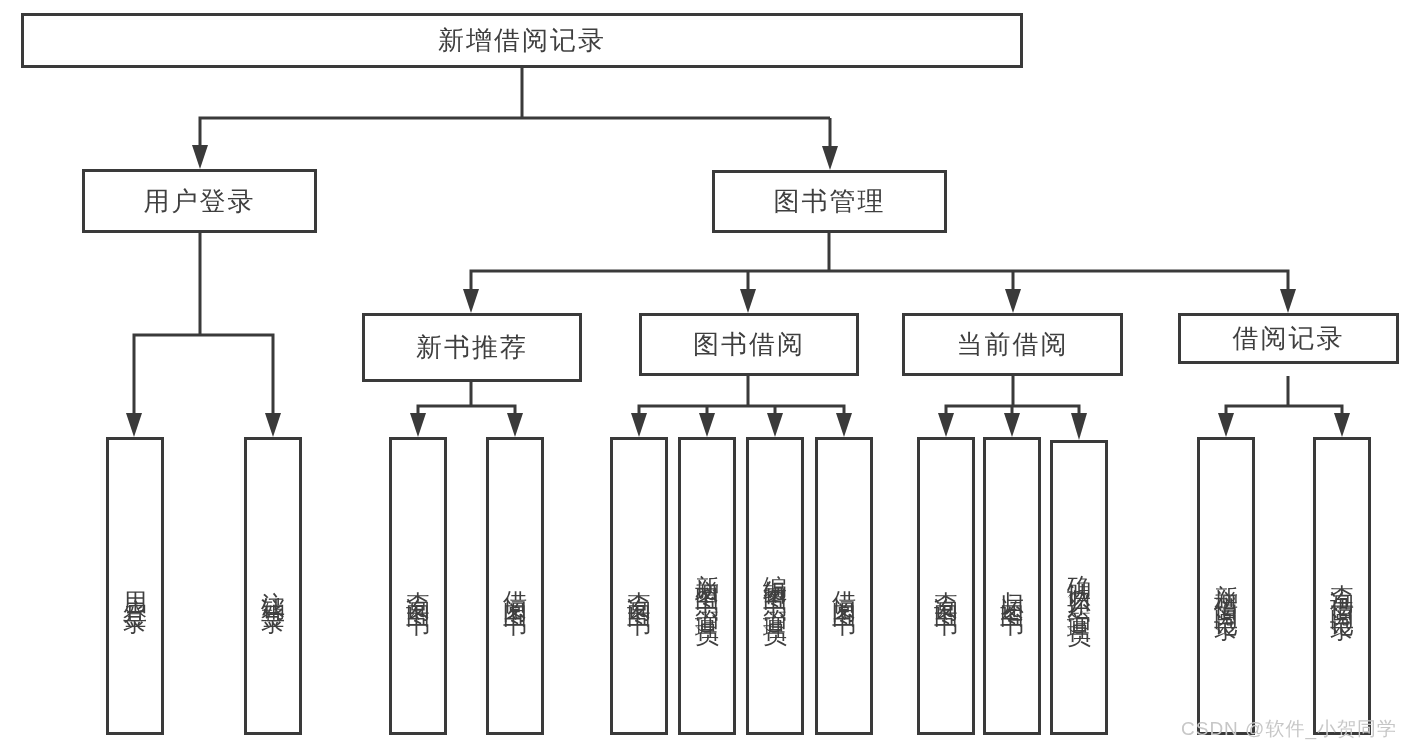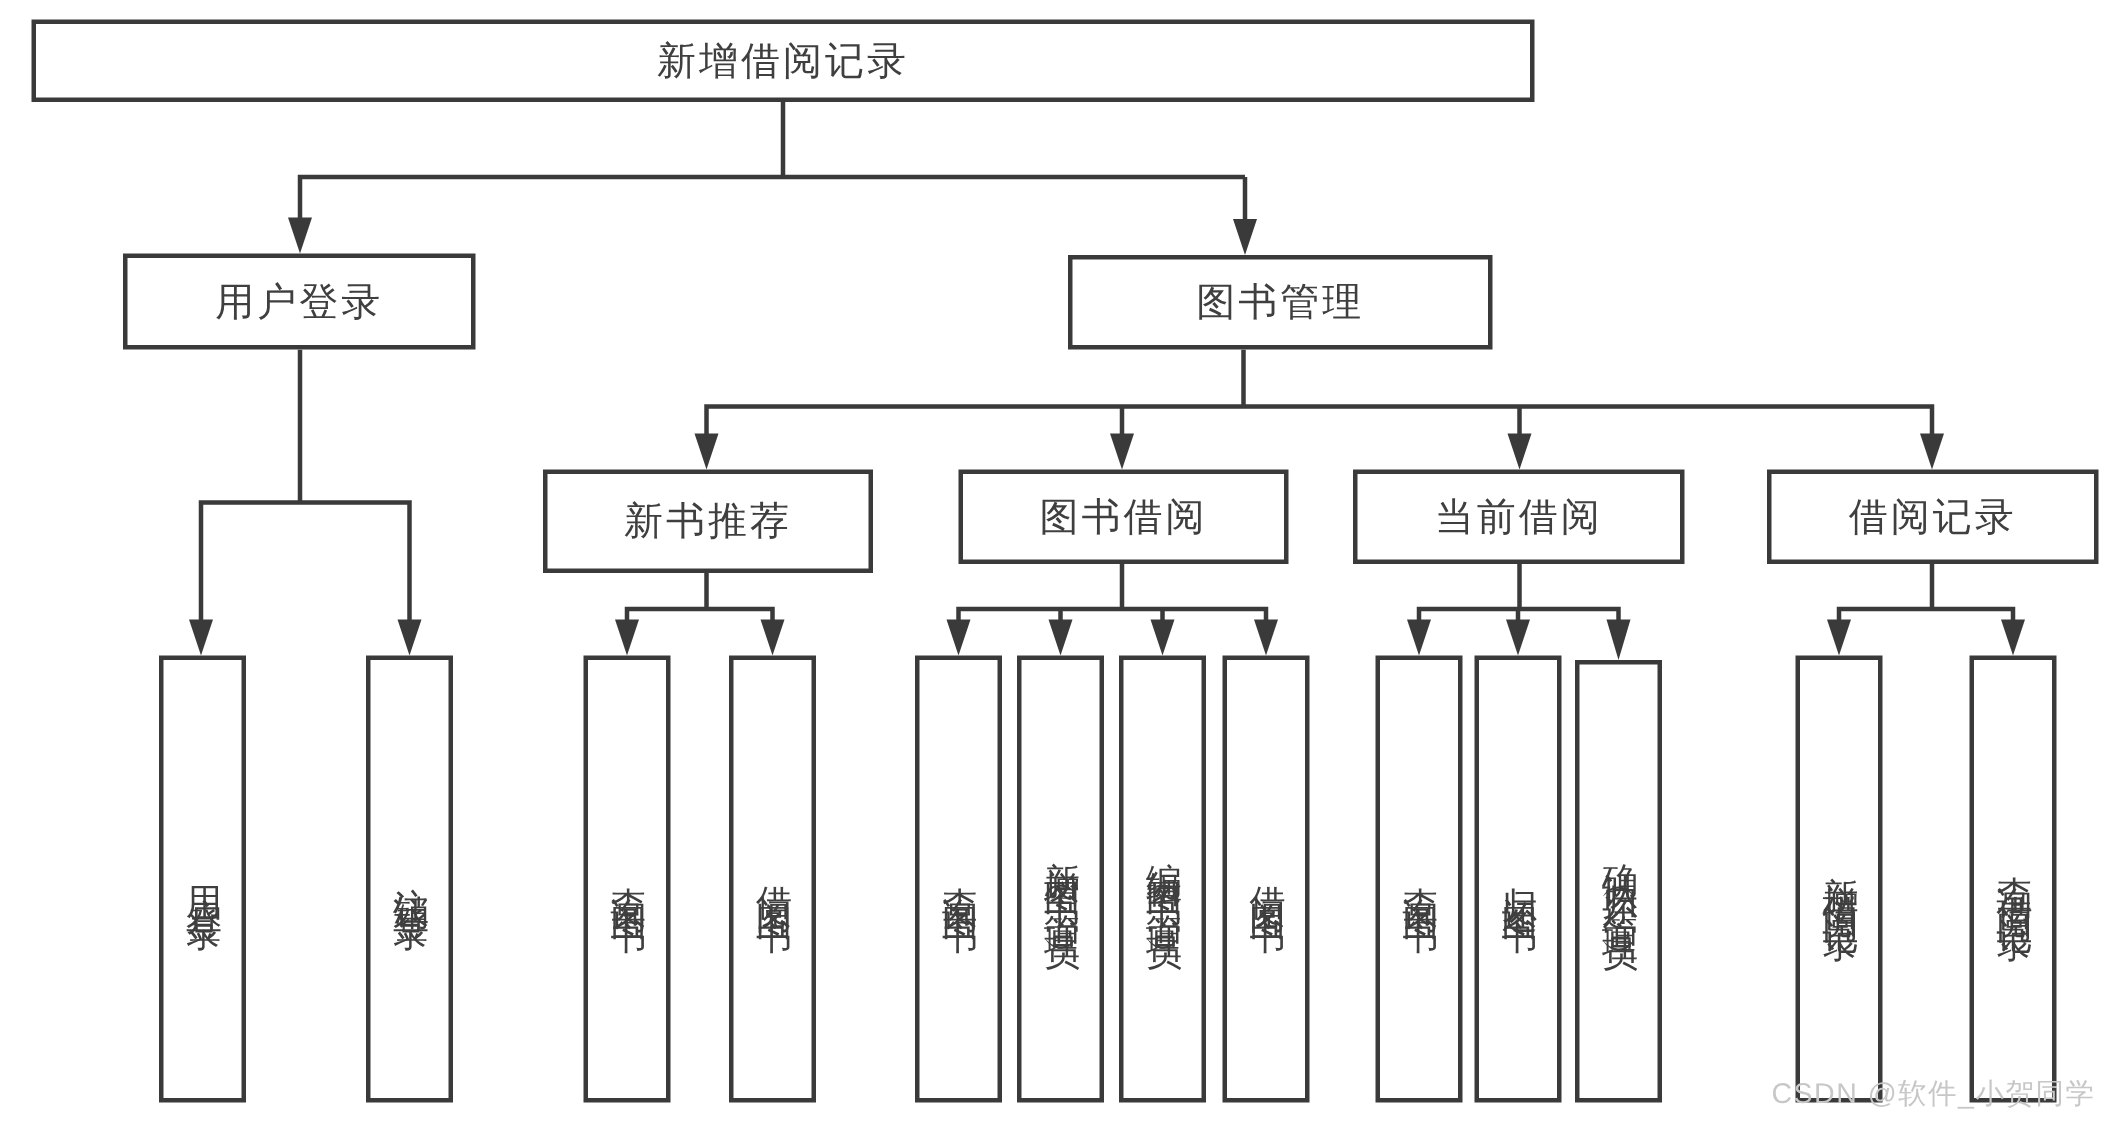--- a/index.html
+++ b/index.html
@@ -87,34 +87,34 @@
     </g>
   </svg>
 
   <div class="box" style="left:21px;top:13px;width:1002px;height:55px;">
     <span class="hlabel">新增借阅记录</span>
   </div>
 
   <div class="box" style="left:82px;top:169px;width:235px;height:64px;">
     <span class="hlabel">用户登录</span>
   </div>
-  <div class="box" style="left:712px;top:170px;width:283px;height:63px;">
+  <div class="box" style="left:712px;top:170px;width:235px;height:63px;">
     <span class="hlabel">图书管理</span>
   </div>
 
   <div class="box" style="left:362px;top:313px;width:220px;height:69px;">
     <span class="hlabel">新书推荐</span>
   </div>
   <div class="box" style="left:902px;top:313px;width:221px;height:63px;">
     <span class="hlabel">当前借阅</span>
   </div>
   <div class="box" style="left:639px;top:313px;width:220px;height:63px;">
     <span class="hlabel">图书借阅</span>
   </div>
-  <div class="box" style="left:1178px;top:313px;width:221px;height:63px;">
+  <div class="box" style="left:1178px;top:313px;width:221px;height:51px;">
     <span class="hlabel">借阅记录</span>
   </div>
 
   <div class="box vleaf" style="left:106px;top:437px;">
     <span class="vtext">用户登录</span>
   </div>
   <div class="box vleaf" style="left:244px;top:437px;">
     <span class="vtext">注销登录</span>
   </div>
 

